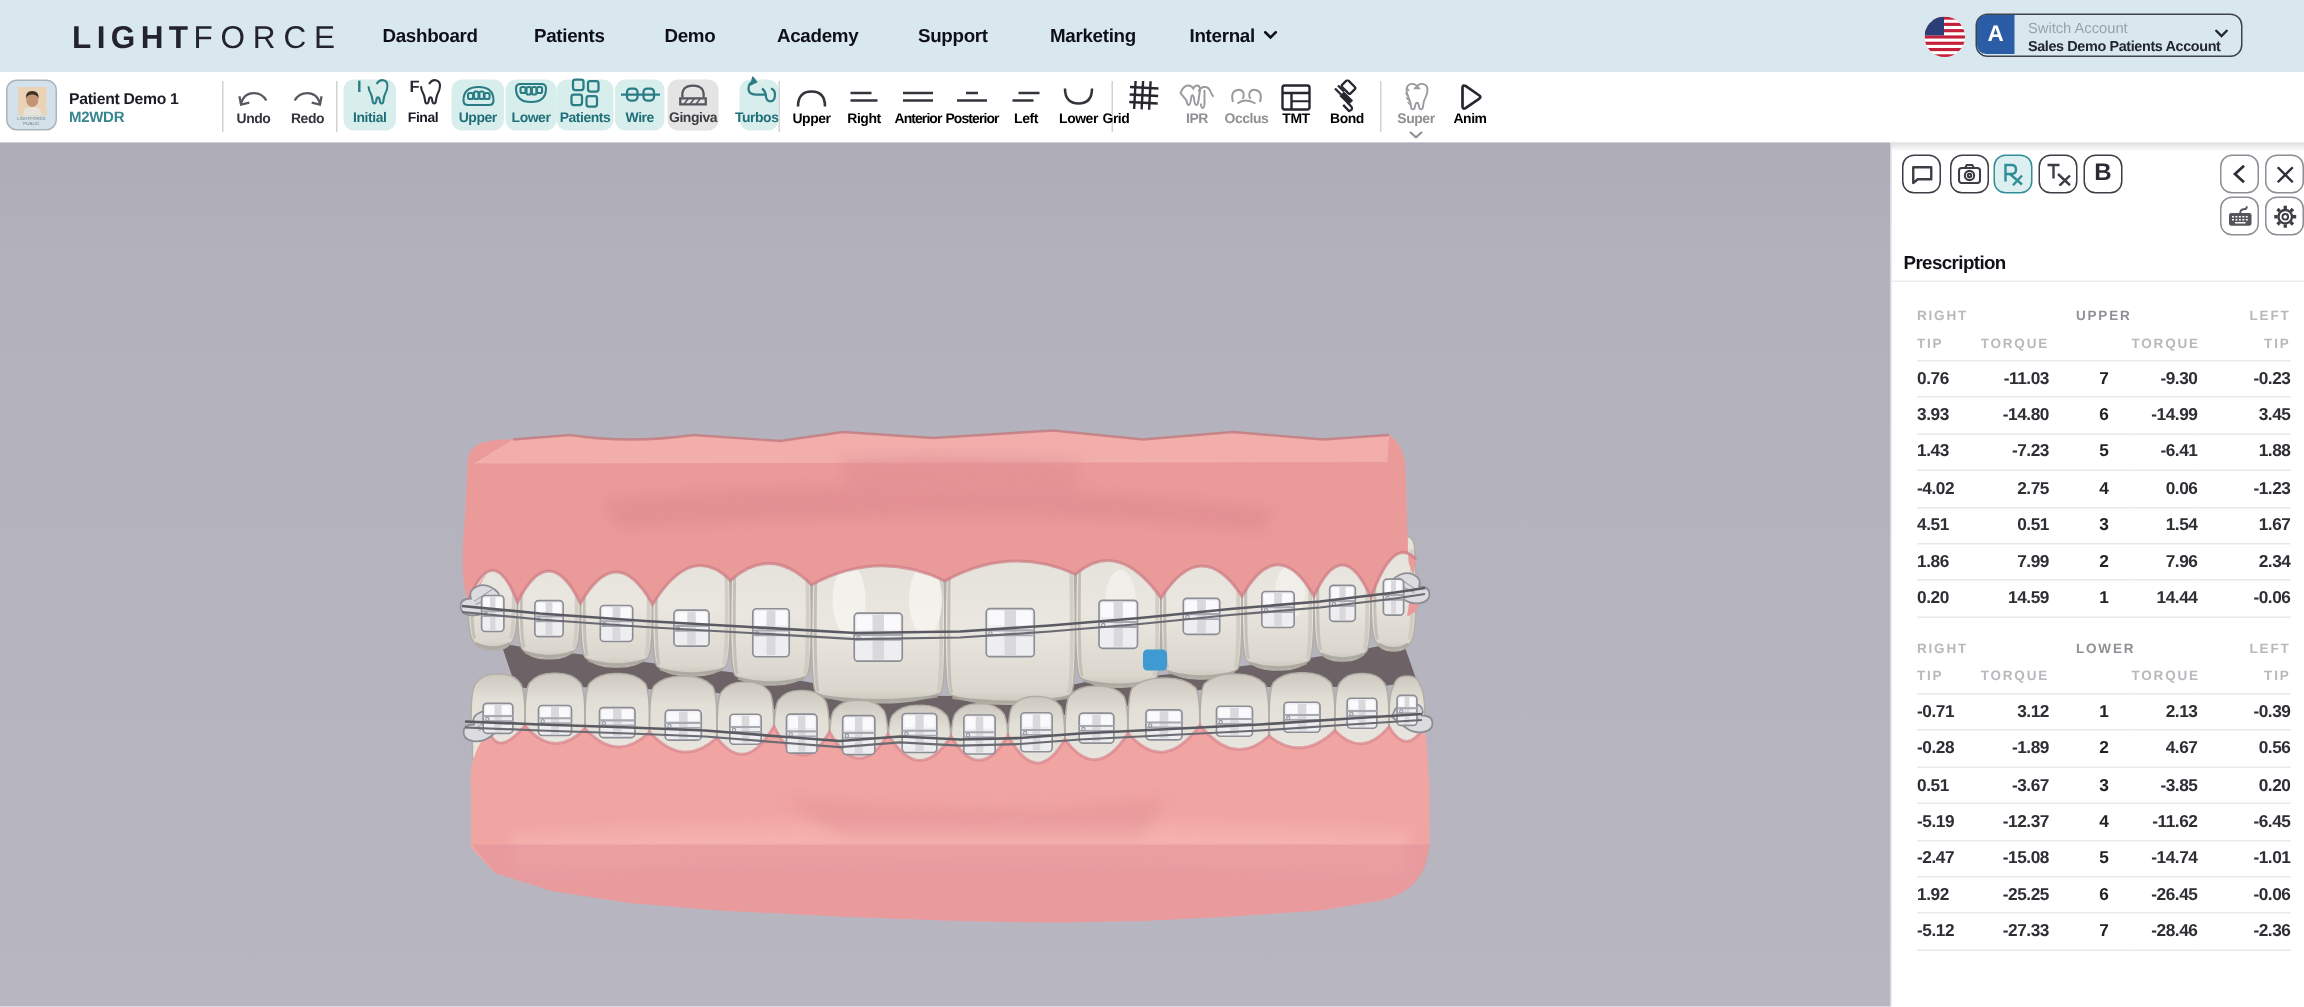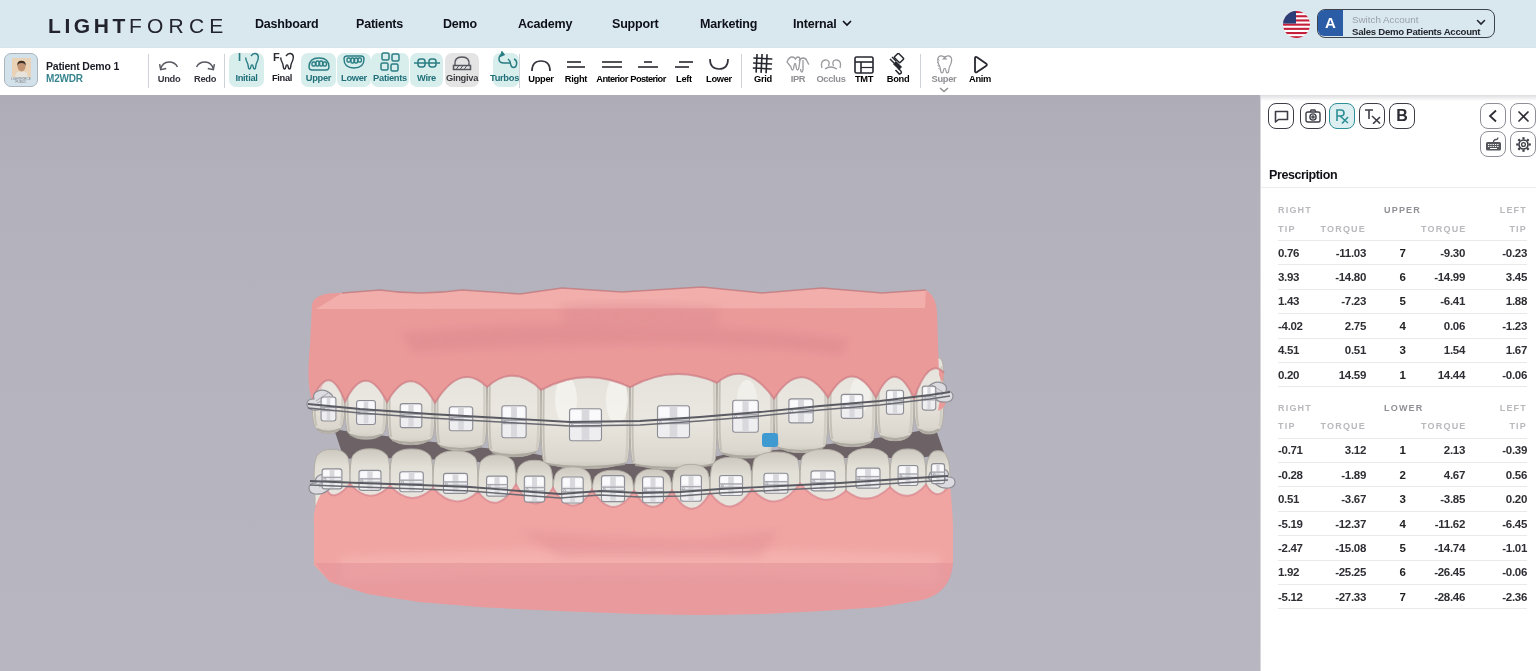--- a/index.html
+++ b/index.html
@@ -270,21 +270,21 @@
     </div>
     <div style="position:absolute;left:691px;top:7px;width:56px;text-align:center;">
       <div style="height:19px;display:flex;align-items:center;justify-content:center;">
         <svg width="26" height="14" viewBox="0 0 26 14">
           <path d="M4 1 q0 10 9 10 q9 0 9-10" fill="none" stroke="#33343c" stroke-width="1.7"></path>
         </svg>
       </div>
       <div class="lbl" style="margin-top:0px;">Lower</div>
     </div>
     <div class="vdiv" style="left:741px;"></div>
-    <div style="position:absolute;left:735px;top:7px;width:56px;text-align:center;">
+    <div style="position:absolute;left:735px;top:7px;width:56px;text-align:left;">
       <div style="height:19px;display:flex;align-items:center;justify-content:center;">
         <svg width="22" height="22" viewBox="0 0 22 22">
           <g stroke="#26272f" stroke-width="1.6">
             <line x1="4.5" y1="0" x2="4.5" y2="19" transform="rotate(3 11 11)"></line>
             <line x1="1" y1="4.5" x2="20" y2="4.5" transform="rotate(3 11 11)"></line>
             <line x1="9.5" y1="0" x2="9.5" y2="19" transform="rotate(3 11 11)"></line>
             <line x1="1" y1="9.5" x2="20" y2="9.5" transform="rotate(3 11 11)"></line>
             <line x1="14.5" y1="0" x2="14.5" y2="19" transform="rotate(3 11 11)"></line>
             <line x1="1" y1="14.5" x2="20" y2="14.5" transform="rotate(3 11 11)"></line>
           </g>
@@ -859,20 +859,28 @@
           </tr>
           <tr class="data">
             <td class="al">4.51</td>
             <td class="ar">0.51</td>
             <td></td>
             <td class="ac n">3</td>
             <td class="ar">1.54</td>
             <td class="ar">1.67</td>
           </tr>
           <tr class="data">
+            <td class="al">1.86</td>
+            <td class="ar">7.99</td>
+            <td></td>
+            <td class="ac n">2</td>
+            <td class="ar">7.96</td>
+            <td class="ar">2.34</td>
+          </tr>
+          <tr class="data">
             <td class="al">0.20</td>
             <td class="ar">14.59</td>
             <td></td>
             <td class="ac n">1</td>
             <td class="ar">14.44</td>
             <td class="ar">-0.06</td>
           </tr>
           <tr style="height:14.3px">
             <td colspan="6" style="border-top:1px solid #e9e9eb;height:14.3px;"></td>
           </tr>

